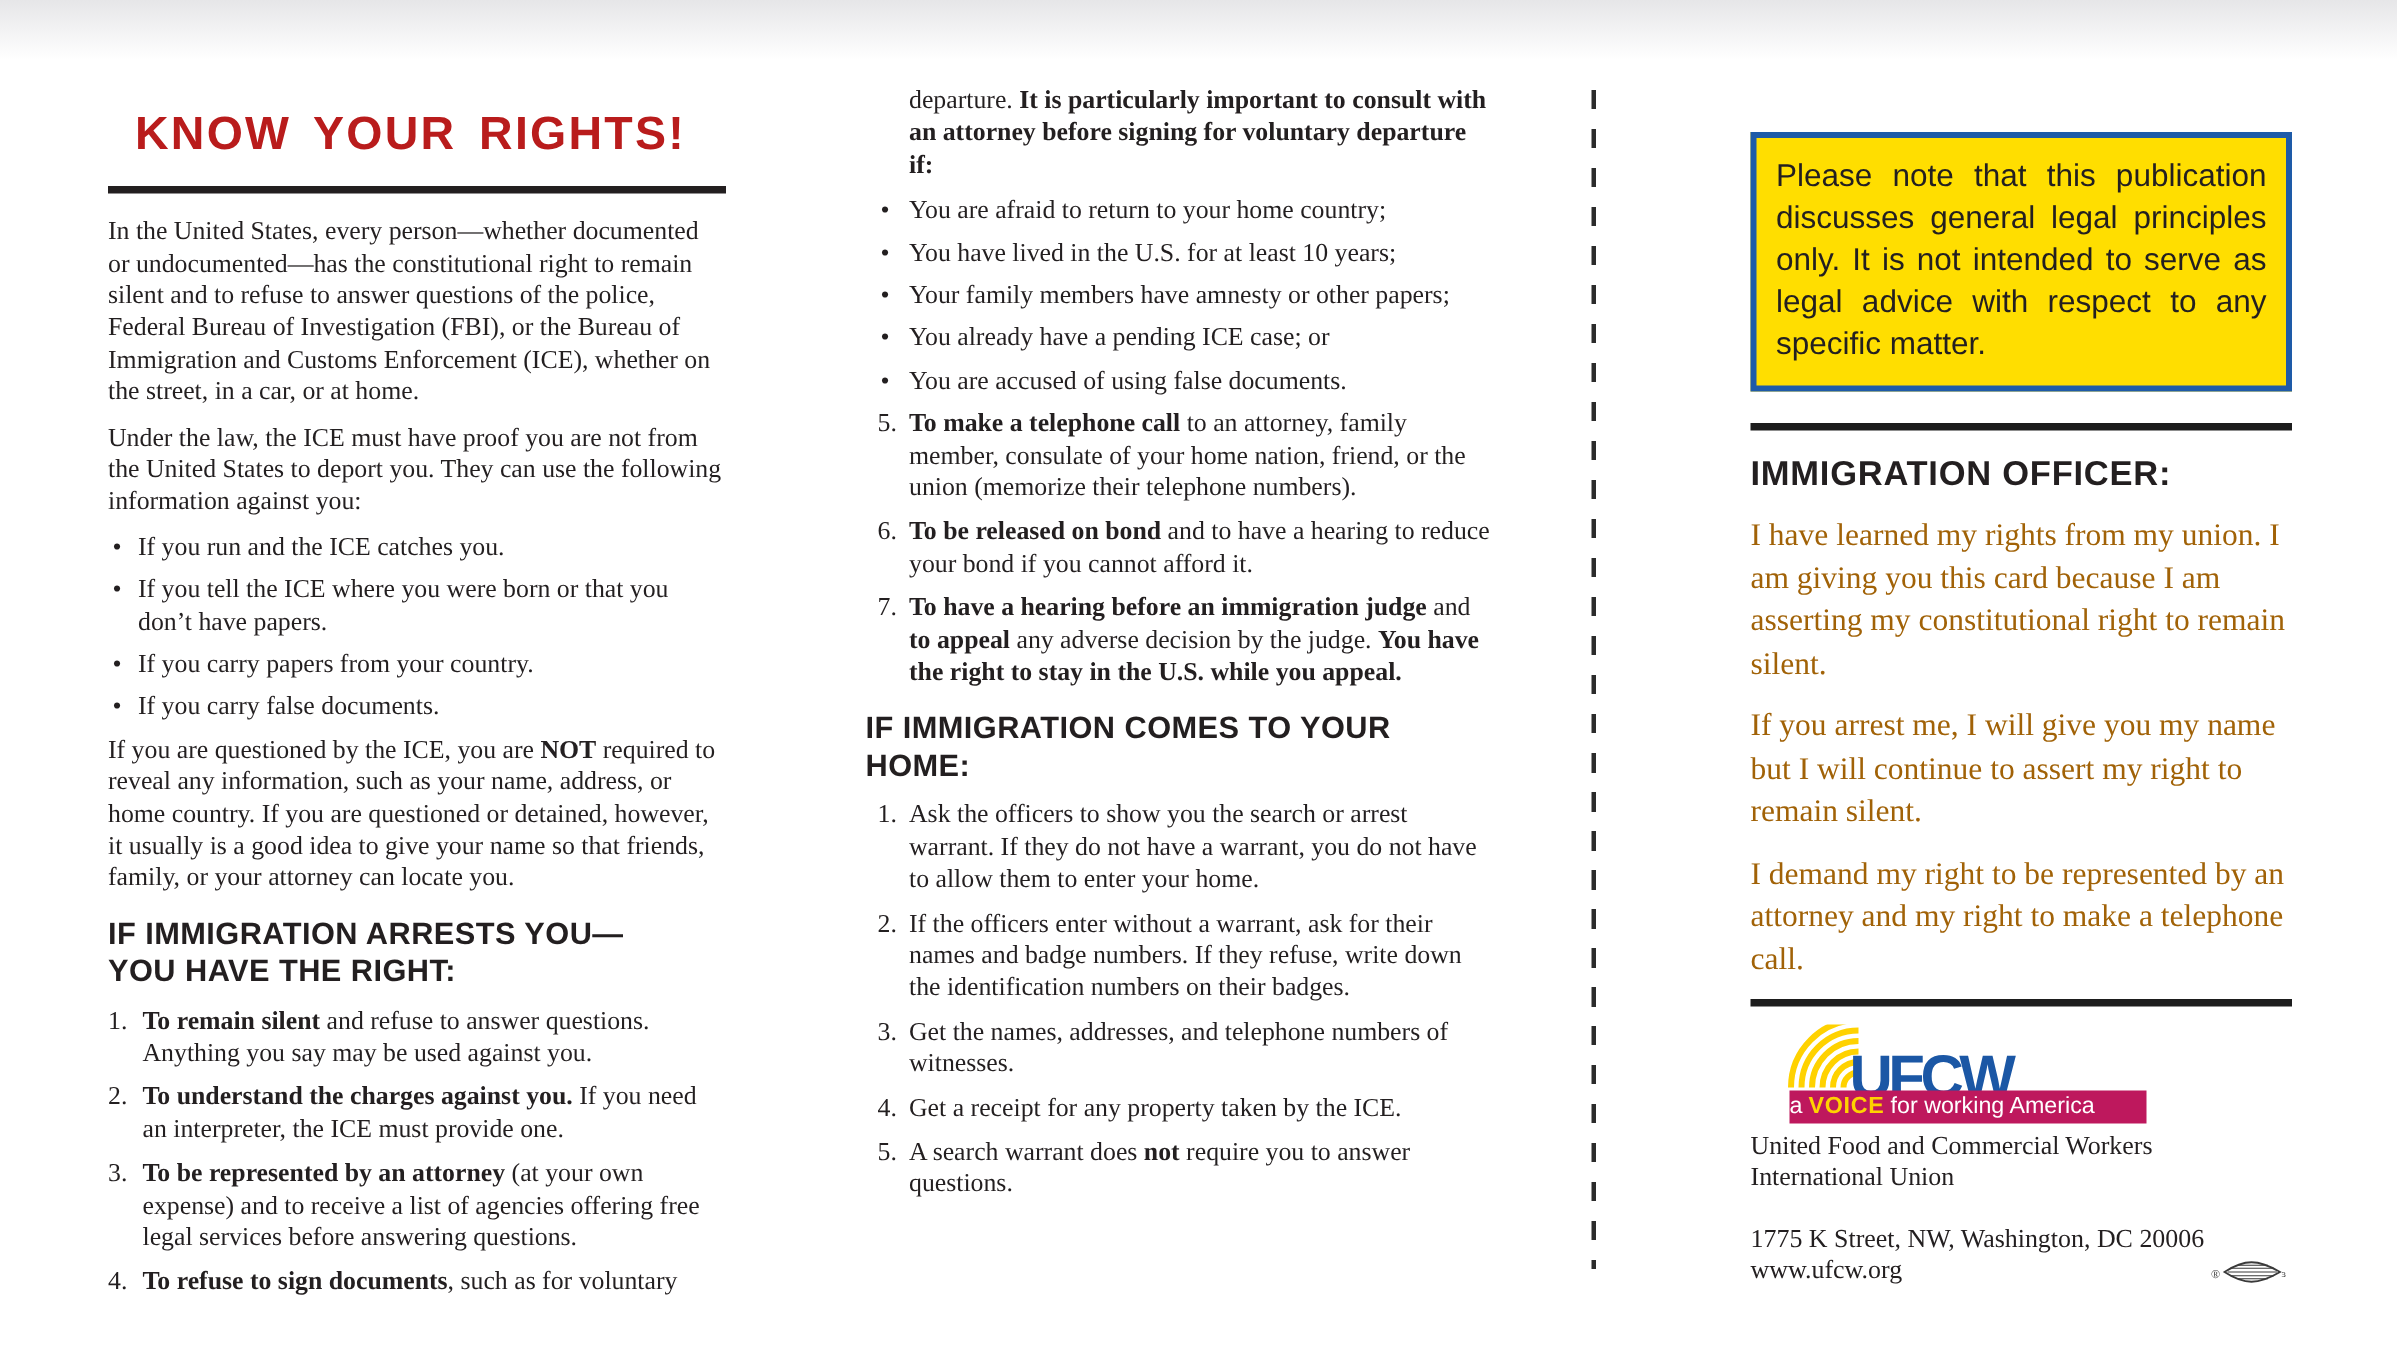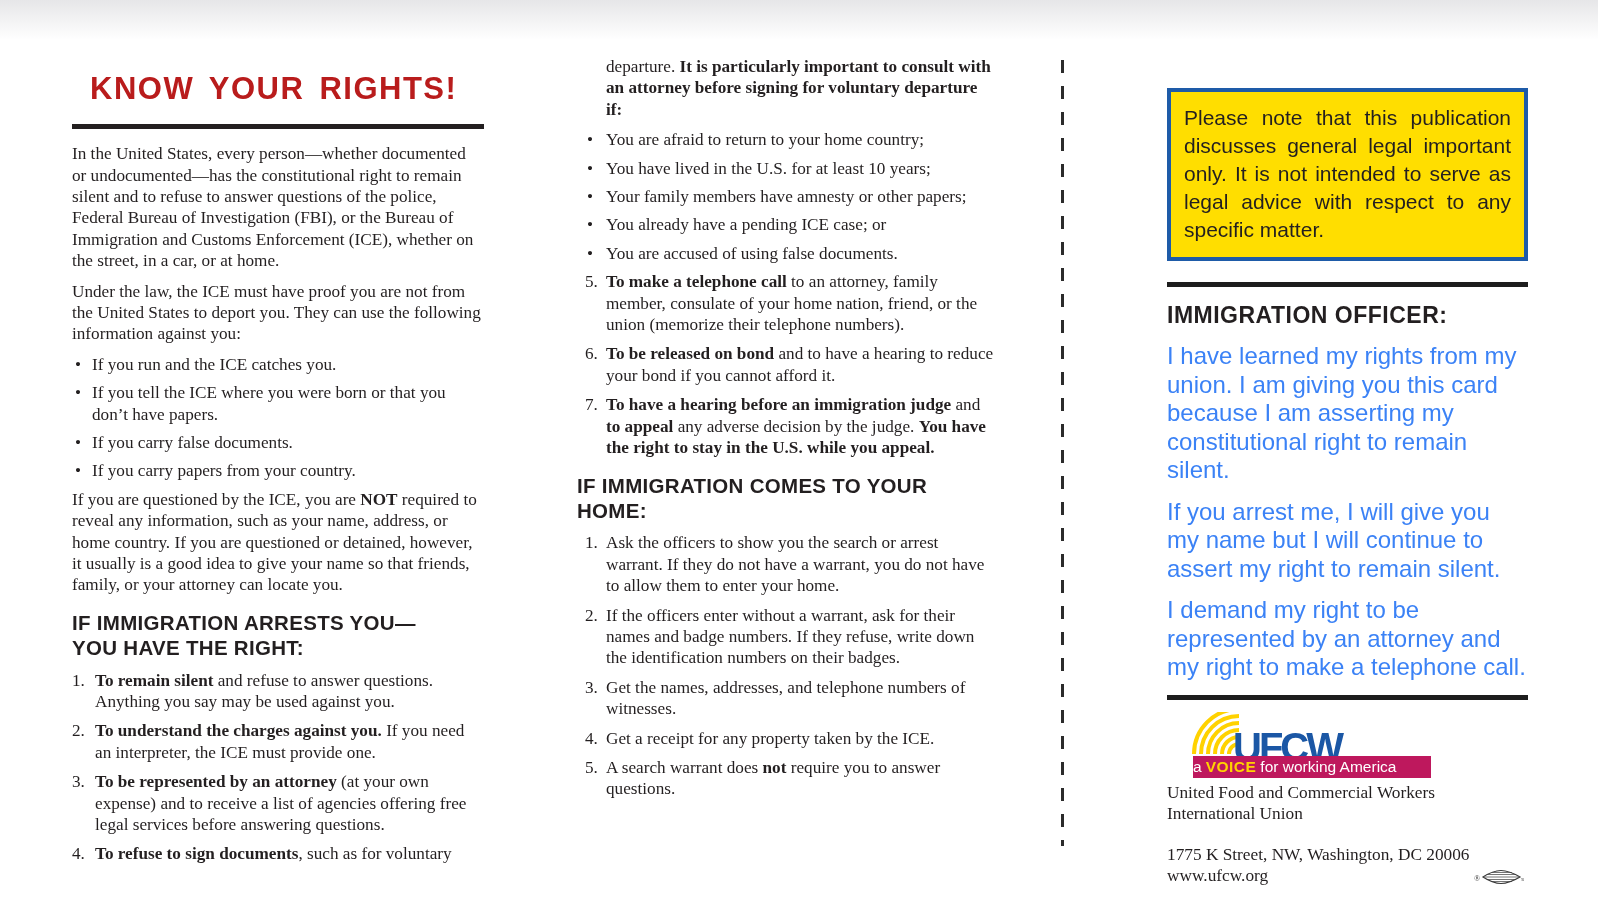--- a/index.html
+++ b/index.html
@@ -54,22 +54,22 @@
     font-size:21px; line-height:28px; text-align:justify; color:#231f20;
   }
   .rrule { height:5px; background:#1d1d1d; }
   .rule-top { margin:21px 0 0 0; }
   .rule-logo { margin:12px 0 12px 0; }
   h2.officer {
     margin:15px 0 13px 0; font-family:"Liberation Sans", sans-serif; font-weight:800;
     font-size:23px; letter-spacing:0.5px; color:#231f20;
   }
   .rp {
-    margin:0 0 13px 0; font-family:Liberation Sans, sans-serif;
-    font-size:24px; line-height:28.5px; color:#3b82f6; hyphens:manual;
+    margin:0 0 13px 0; font-family:Liberation Serif, serif;
+    font-size:21px; line-height:28.5px; color:#a16207; hyphens:manual;
   }
 
   
   .logo { position:relative; width:240px; height:66px; margin:2px 0 4px 0; }
   .logo-banner {
     position:absolute; left:0; bottom:0; width:238px; height:22px; background:#be185d;
     font-family:"Liberation Sans", sans-serif; font-size:15.5px; line-height:22px;
     color:#ffffff; box-sizing:border-box; white-space:nowrap;margin-left:26px;
   }
   .logo-banner .sp { margin-right:4px; }
@@ -93,22 +93,22 @@
 <div class="page">
   <div class="top-shade"></div>
 
   <section class="col col-left bodytxt">
     <h1 class="title">KNOW YOUR RIGHTS!</h1>
     <div class="title-rule"></div>
     <p>In the United States, every person—whether documented or undocumented—has the constitutional right to remain silent and to refuse to answer questions of the police, Federal Bureau of Investigation (FBI), or the Bureau of Immigration and Customs Enforcement (ICE), whether on the street, in a car, or at home.</p>
     <p>Under the law, the ICE must have proof you are not from the United States to deport you. They can use the following information against you:</p>
     <div class="bul">If you run and the ICE catches you.</div>
     <div class="bul">If you tell the ICE where you were born or that you don’t have papers.</div>
+    <div class="bul">If you carry papers from your country.</div>
     <div class="bul">If you carry false documents.</div>
-    <div class="bul">If you carry papers from your country.</div>
     <p><span>If you are questioned by the ICE, you are </span><b>NOT</b><span> required to reveal any information, such as your name, address, or home country. If you are questioned or detained, however, it usually is a good idea to give your name so that friends, family, or your attorney can locate you.</span></p>
     <h2 class="sect">
       <div>IF IMMIGRATION ARRESTS YOU—</div>
       <div>YOU HAVE THE RIGHT:</div>
     </h2>
     <div class="nitem">
       <span class="num">1.</span>
       <span><b>To remain silent</b><span> and refuse to answer questions. Anything you say may be used against you.</span></span>
     </div>
     <div class="nitem">
@@ -166,21 +166,21 @@
     </div>
     <div class="nitem">
       <span class="num">5.</span>
       <span><span>A search warrant does </span><b>not</b><span> require you to answer questions.</span></span>
     </div>
   </section>
 
   <div class="divider"></div>
 
   <section class="col col-right">
-    <div class="notice">Please note that this publication discusses general legal important only. It is not intended to serve as legal advice with respect to any specific matter.</div>
+    <div class="notice">Please note that this publication discusses general legal principles only. It is not intended to serve as legal advice with respect to any specific matter.</div>
     <div class="rrule rule-top"></div>
     <h2 class="officer">IMMIGRATION OFFICER:</h2>
     <p class="rp">I have learned my rights from my union. I am giving you this card because I am asserting my consti­tutional right to remain silent.</p>
     <p class="rp">If you arrest me, I will give you my name but I will continue to assert my right to remain silent.</p>
     <p class="rp">I demand my right to be represented by an attorney and my right to make a telephone call.</p>
     <div class="rrule rule-logo"></div>
 
     <div class="logo">
       <svg class="logo-arcs" width="80" height="44" viewBox="0 0 80 44">
         <g fill="none" stroke="#ffd200" stroke-width="4">

